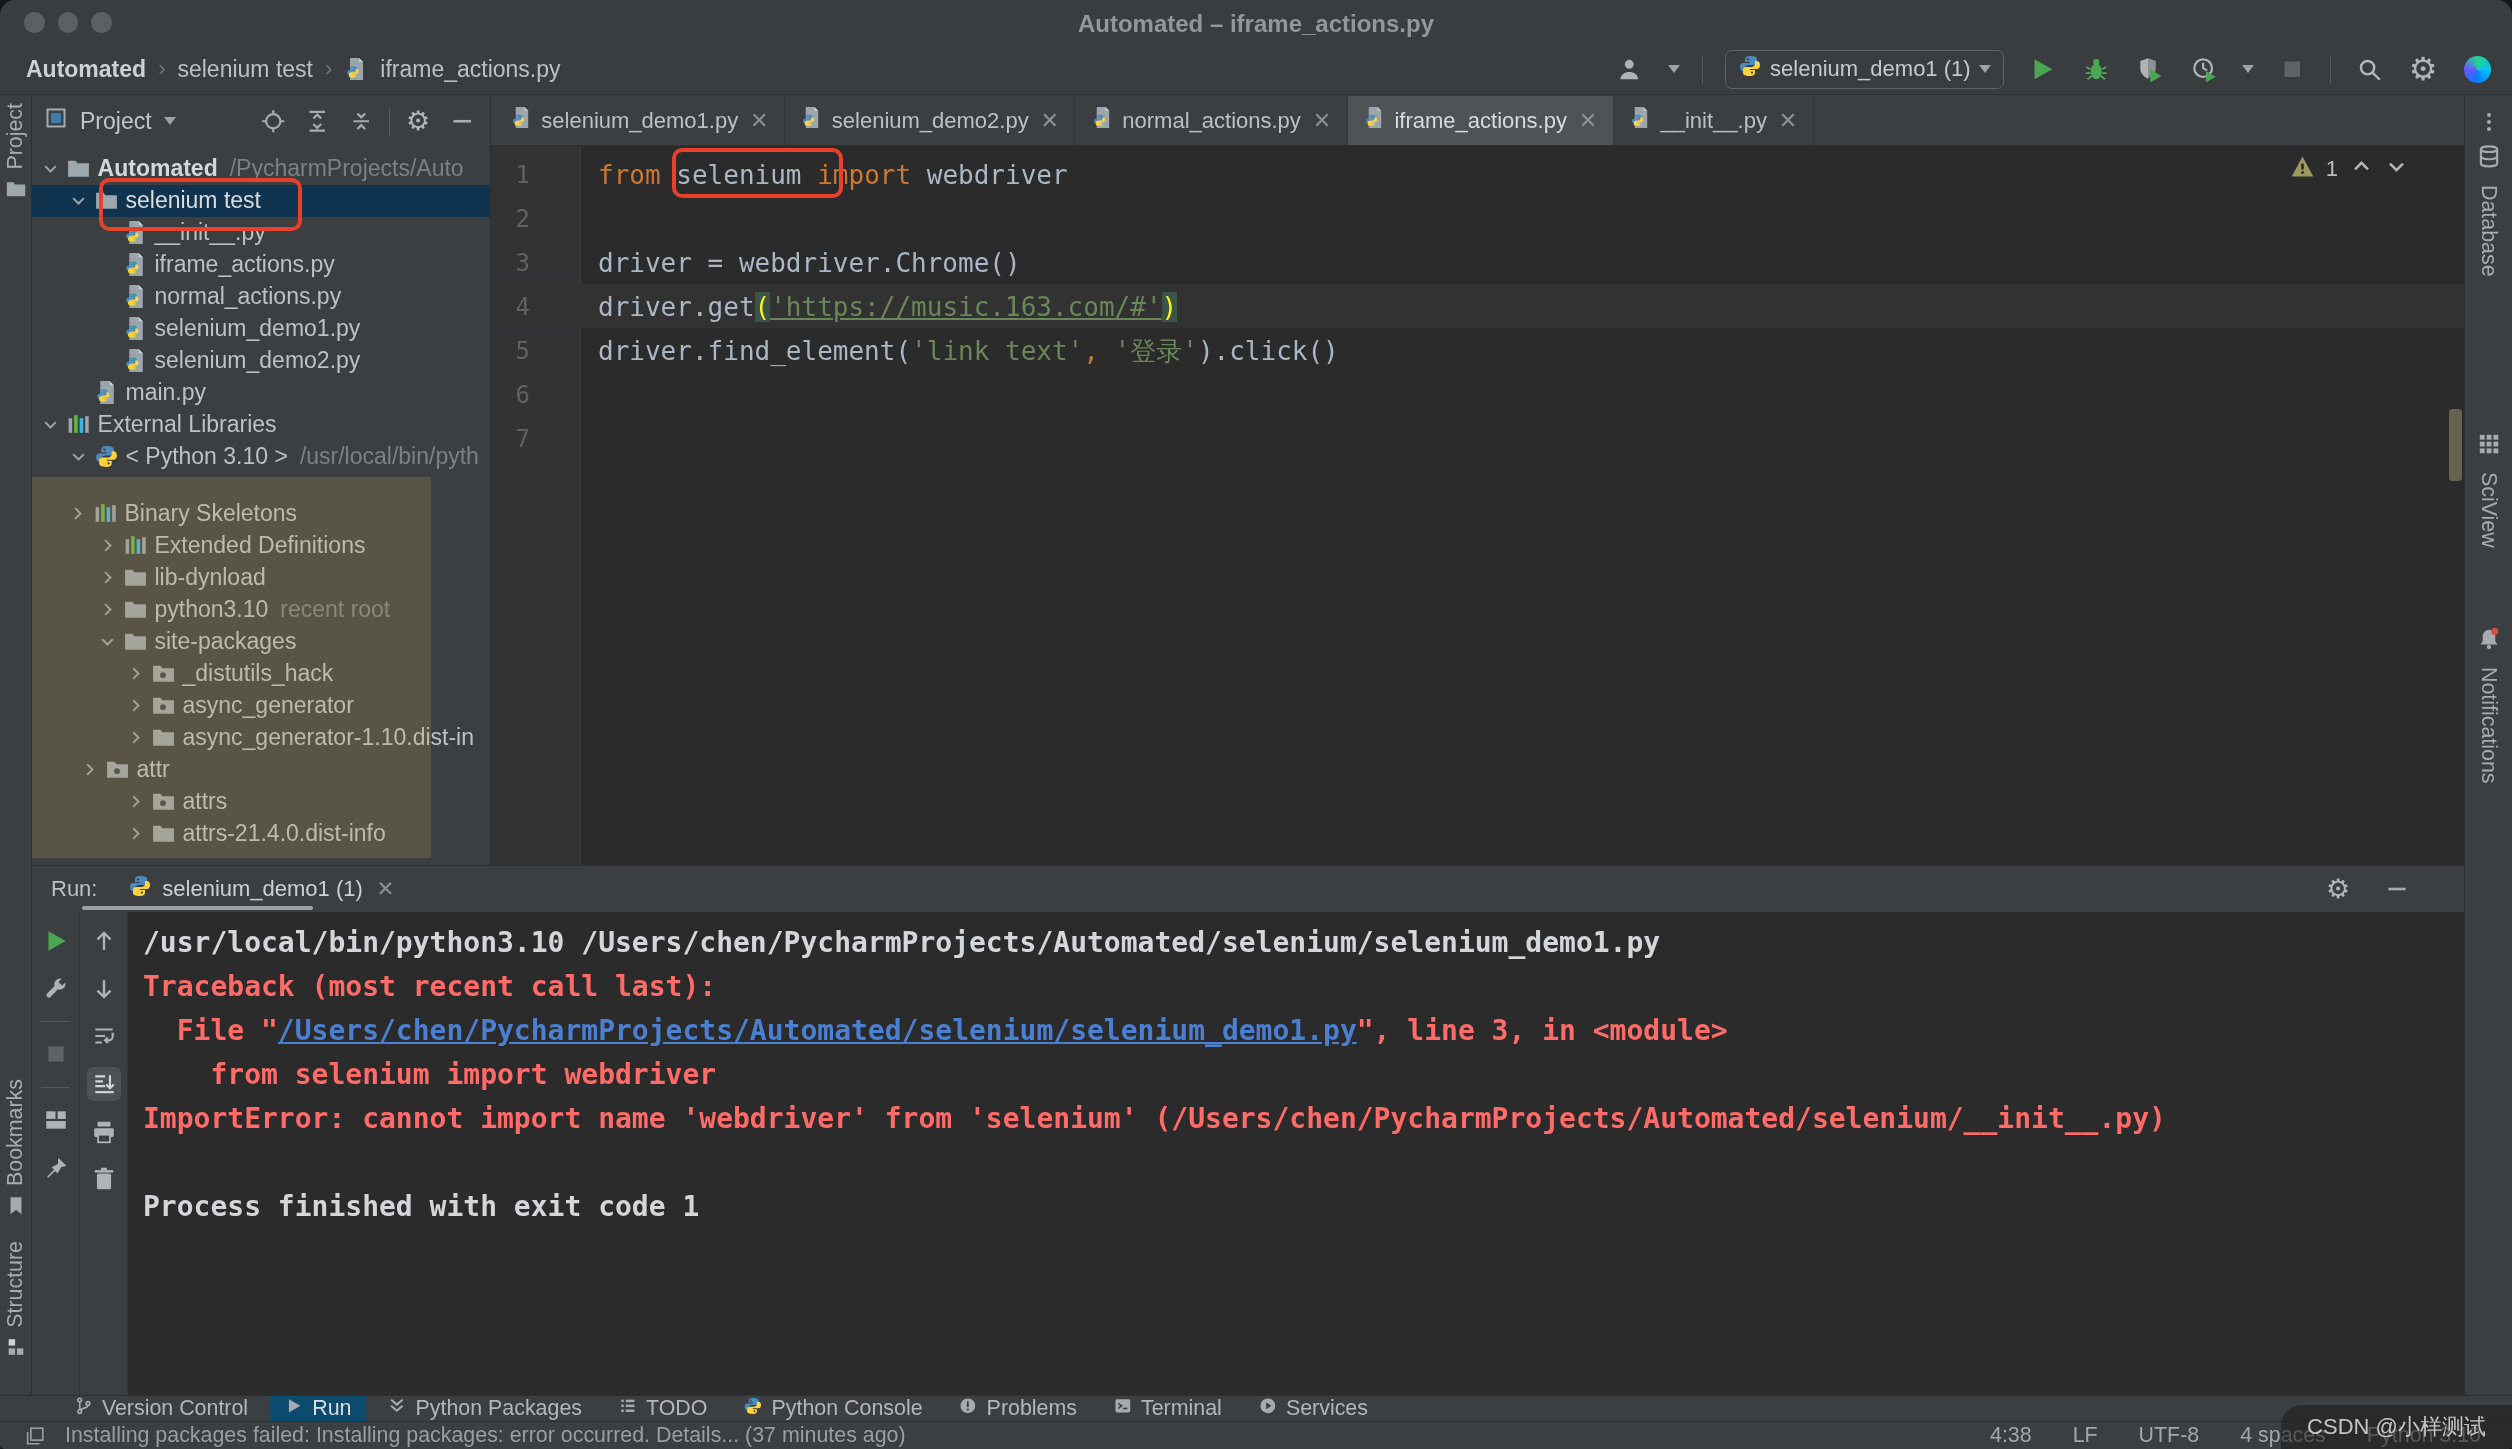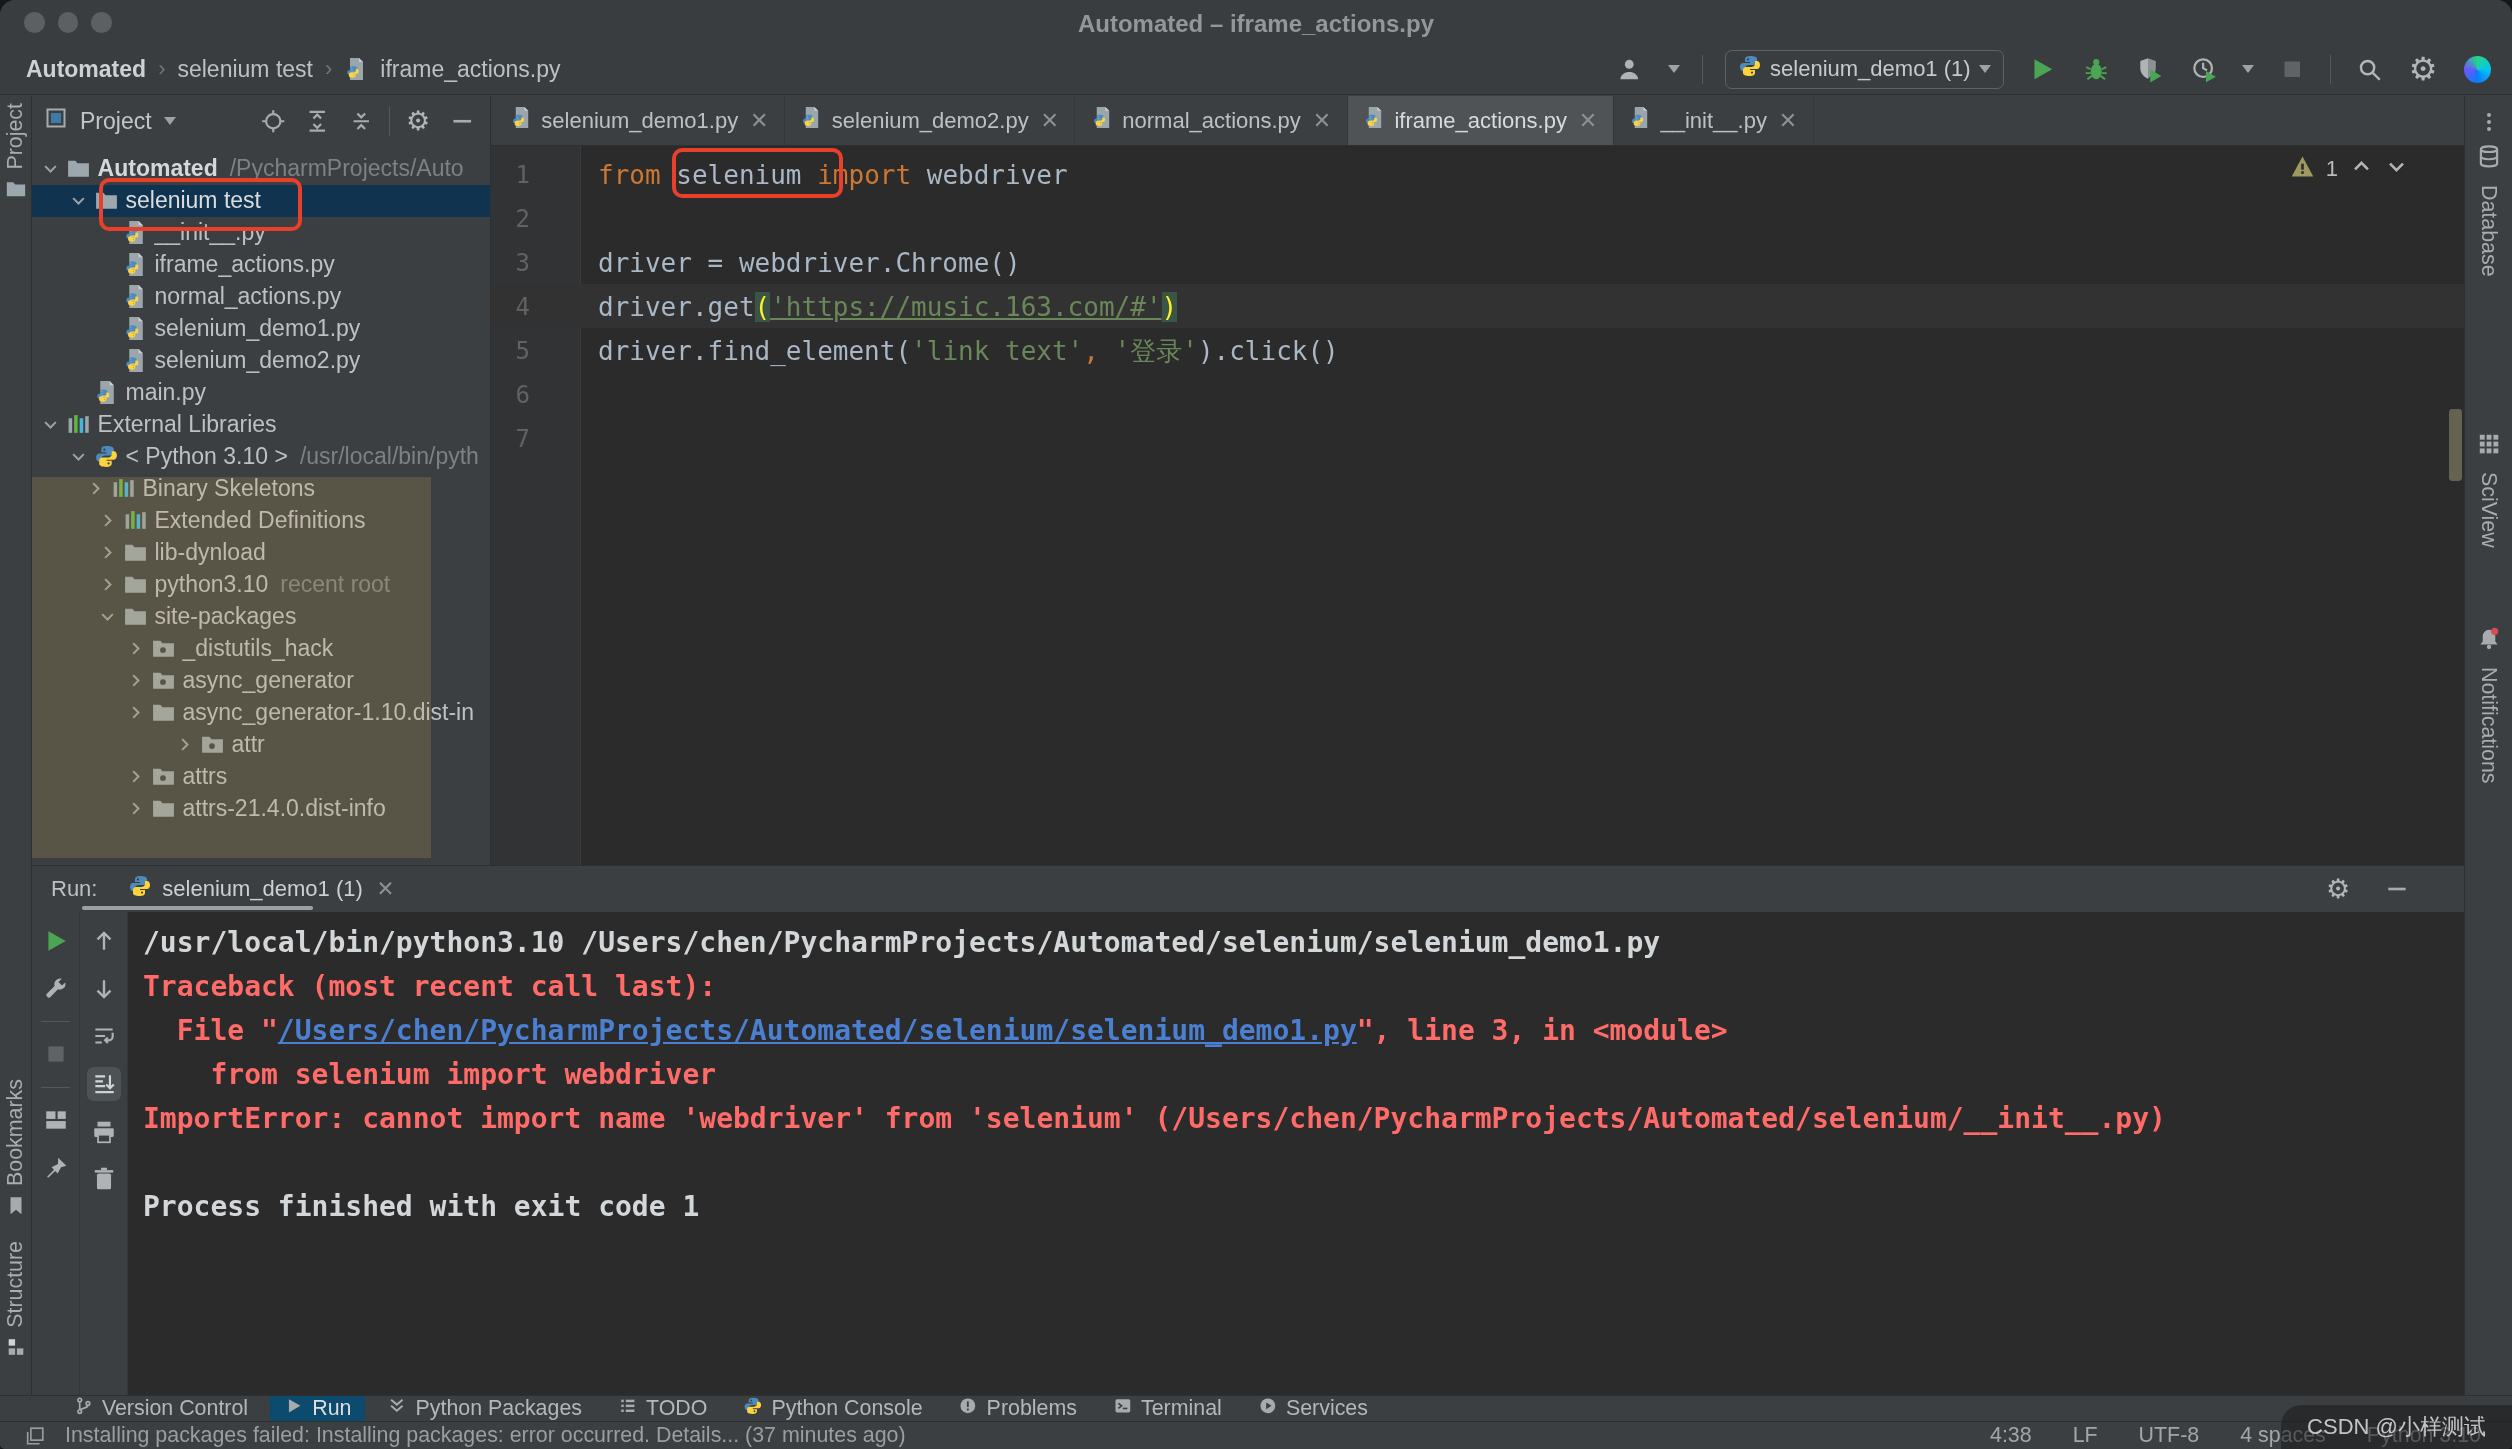--- a/index.html
+++ b/index.html
@@ -430,21 +430,21 @@
             </span>
             <span class="ticon">
               <svg viewBox="0 0 24 24">
                 <path fill="#4B8BBE" d="M12 2c-3.2 0-5 1.1-5 3v3h5v1H5c-2 0-3 2-3 4s1 4 3 4h2v-3c0-1.9 2-3 4-3h5c1.6 0 3-1.2 3-3V5c0-1.9-2.4-3-7-3zm-2 2.3a1.1 1.1 0 110 2.2 1.1 1.1 0 010-2.2z"></path>
                 <path fill="#FFD43B" d="M12 22c3.2 0 5-1.1 5-3v-3h-5v-1h7c2 0 3-2 3-4s-1-4-3-4h-2v3c0 1.9-2 3-4 3H8c-1.6 0-3 1.2-3 3v3c0 1.9 2.4 3 7 3zm2-2.3a1.1 1.1 0 110-2.2 1.1 1.1 0 010 2.2z"></path>
               </svg>
             </span>
             <span class="tlabel">&lt; Python 3.10 &gt;</span>
             <span class="tsuffix">/usr/local/bin/pyth</span>
           </div>
-          <div class="trow" style="padding-left: 50px;">
+          <div class="trow" style="padding-left: 32px; margin-top: 25px;">
             <span class="chev">
               <svg viewBox="0 0 16 16">
                 <path d="M6 3.5L10.5 8 6 12.5" stroke="#9da2a5" stroke-width="1.7" fill="none"></path>
               </svg>
             </span>
             <span class="ticon">
               <svg viewBox="0 0 24 24">
                 <rect x="2.5" y="6" width="3.4" height="14" fill="#9aa5ac"></rect>
                 <rect x="7.8" y="3" width="3.4" height="17" fill="#62B543"></rect>
                 <rect x="13.1" y="6" width="3.4" height="14" fill="#40B6E0"></rect>
@@ -543,21 +543,21 @@
                 <path d="M6 3.5L10.5 8 6 12.5" stroke="#9da2a5" stroke-width="1.7" fill="none"></path>
               </svg>
             </span>
             <span class="ticon">
               <svg viewBox="0 0 24 24">
                 <path fill="#9DA7AE" d="M2 4.5h7l2 2.5h11v13H2z"></path>
               </svg>
             </span>
             <span class="tlabel">async_generator-1.10.dist-in</span>
           </div>
-          <div class="trow" style="padding-left: 110px; margin-left: 29px;">
+          <div class="trow" style="padding-left: 44px;">
             <span class="chev">
               <svg viewBox="0 0 16 16">
                 <path d="M6 3.5L10.5 8 6 12.5" stroke="#9da2a5" stroke-width="1.7" fill="none"></path>
               </svg>
             </span>
             <span class="ticon">
               <svg viewBox="0 0 24 24">
                 <path fill="#9DA7AE" d="M2 4.5h7l2 2.5h11v13H2z"></path>
                 <circle cx="11.5" cy="13.5" r="2.8" fill="#3c3f41"></circle>
               </svg>

